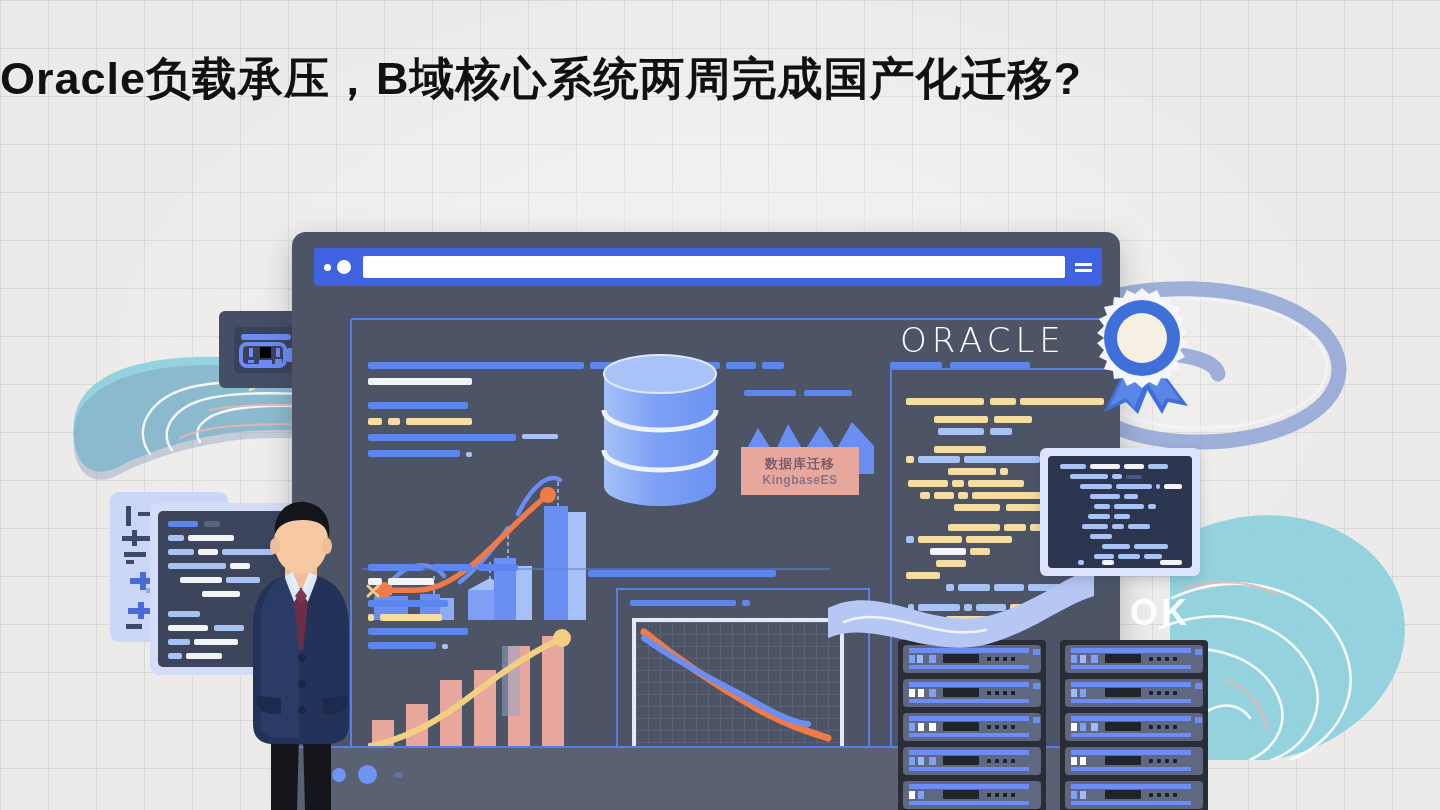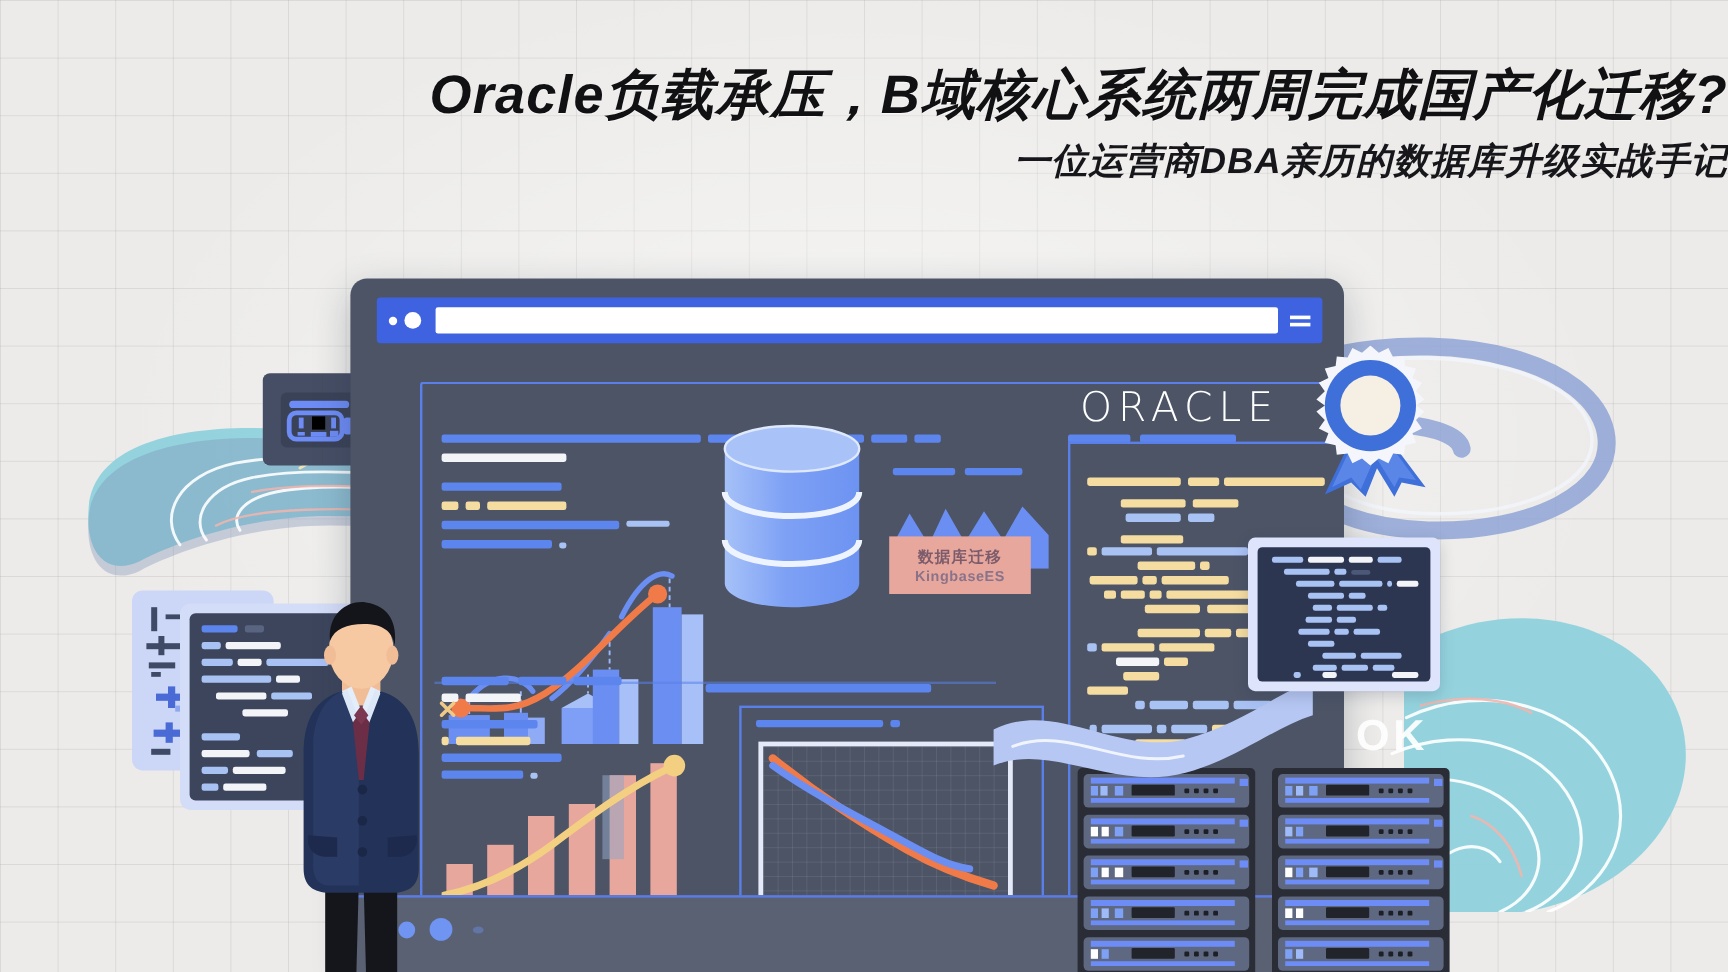--- a/index.html
+++ b/index.html
@@ -18,21 +18,21 @@
       linear-gradient(to bottom, rgba(155,155,155,.22) 1px, transparent 1px);
     background-size:48px 48px;
   }
   #bg-vignette{
     position:absolute; inset:0;
     background:radial-gradient(ellipse at 50% 45%, rgba(255,255,255,.55) 0%, rgba(238,238,236,0) 62%);
   }
   
   #title-block{
     position:absolute; left:0; right:0; top:54px;
-    text-align:right; z-index:40;font-style:italic;
+    text-align:left; z-index:40;
   }
   #main-title{
     font-size:45px; font-weight:bold; color:#111114;
     letter-spacing:1px; line-height:1.12;
     text-shadow:0 1px 0 rgba(255,255,255,.6);
   }
   #sub-title{
     font-size:30px; font-weight:bold; color:#17171b;
     margin-top:10px; letter-spacing:1px;
   }
@@ -206,21 +206,20 @@
   <path d="M100,36 C198,18 296,44 306,92 C314,134 250,162 172,160 C120,159 78,140 76,120 C74,104 102,92 138,92" fill="none" stroke="#f2f5fc" stroke-width="3" stroke-linecap="round" opacity=".75"></path>
 </svg>
 
 <svg class="deco" style="left:820px;top:560px;z-index:29;" width="280" height="120" viewBox="0 0 280 120">
   <path d="M8,48 C60,22 110,70 168,56 C214,44 246,16 274,8 L274,36 C242,46 212,72 168,84 C108,100 56,58 8,78Z" fill="#b6c7f3"></path>
   <path d="M24,62 C70,44 114,82 166,70" fill="none" stroke="#ffffff" stroke-width="2.5" stroke-linecap="round" opacity=".8"></path>
 </svg>
 
 <div id="title-block">
   <div id="main-title">Oracle负载承压，B域核心系统两周完成国产化迁移?</div>
-  <div id="sub-title">一位运营商DBA亲历的数据库升级实战手记</div>
 </div>
 
 <div id="device-icon-panel">
   <svg width="72" height="52" viewBox="0 0 72 52">
     <rect x="3" y="3" width="66" height="46" rx="5" fill="#3a4258"></rect>
     <rect x="10" y="10" width="50" height="6" rx="3" fill="#6d8cf5"></rect>
     <rect x="10" y="20" width="44" height="22" rx="6" fill="none" stroke="#6d8cf5" stroke-width="4"></rect>
     <rect x="55" y="24" width="8" height="14" rx="3" fill="#6d8cf5"></rect>
     <rect x="18" y="24" width="4" height="9" fill="#6d8cf5"></rect>
     <rect x="17" y="36" width="6" height="3" fill="#6d8cf5"></rect>

